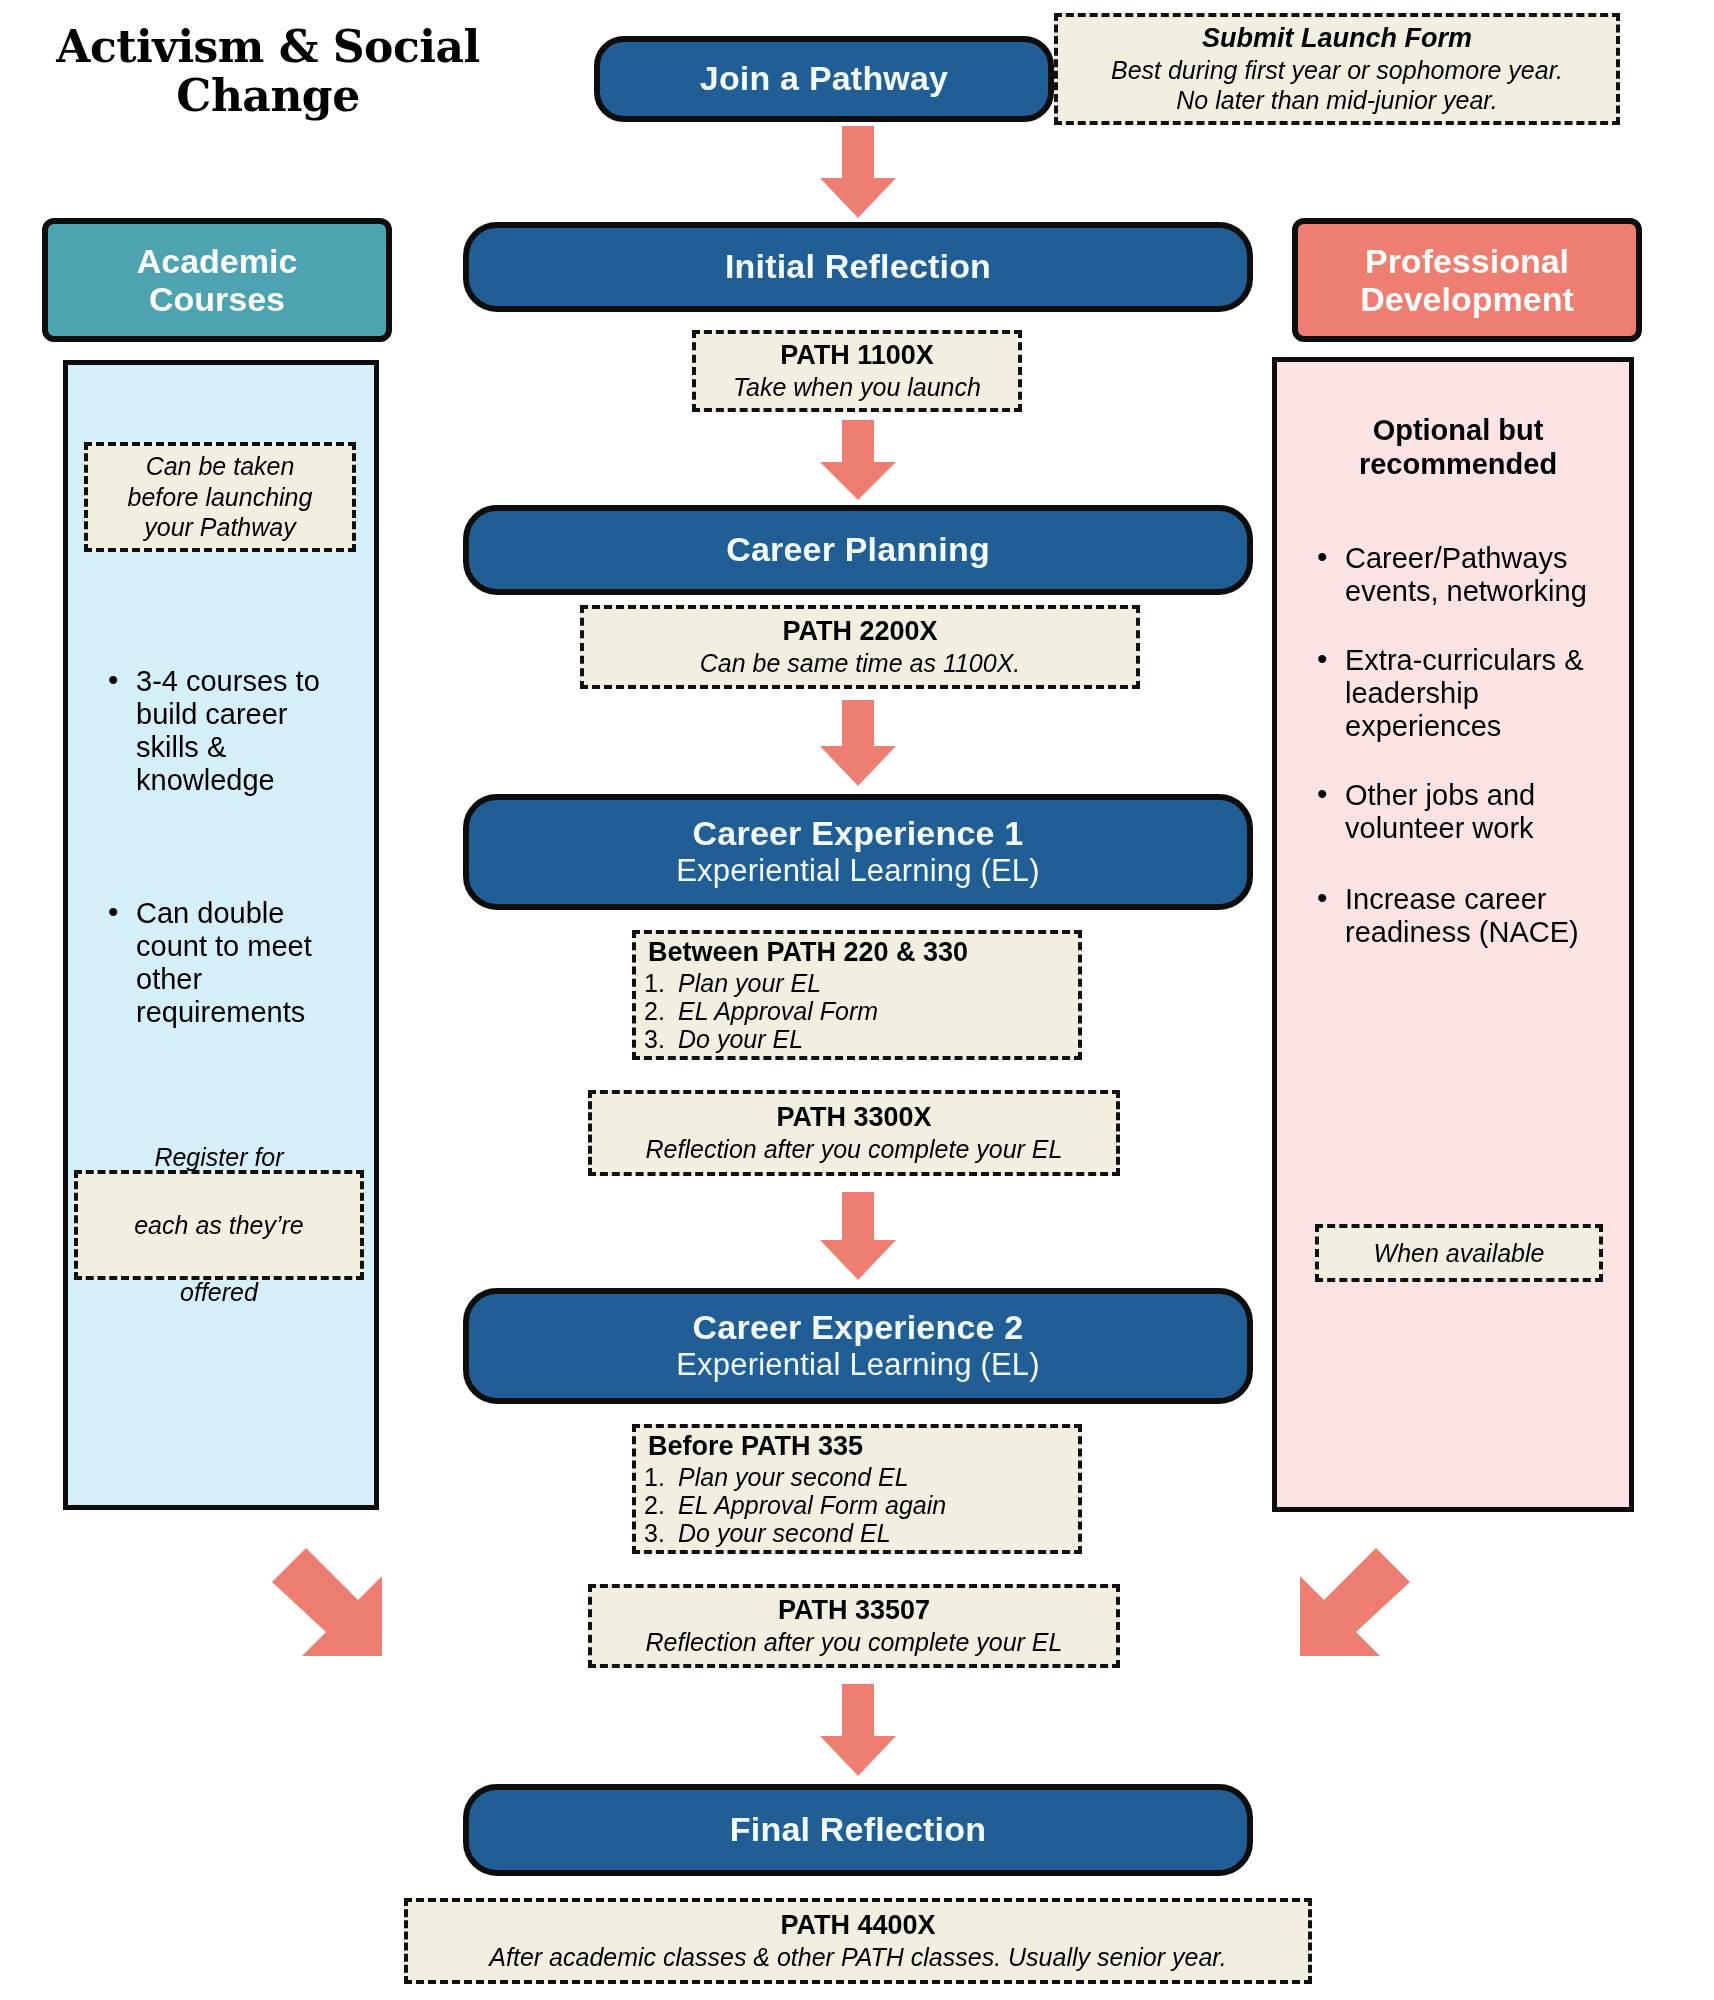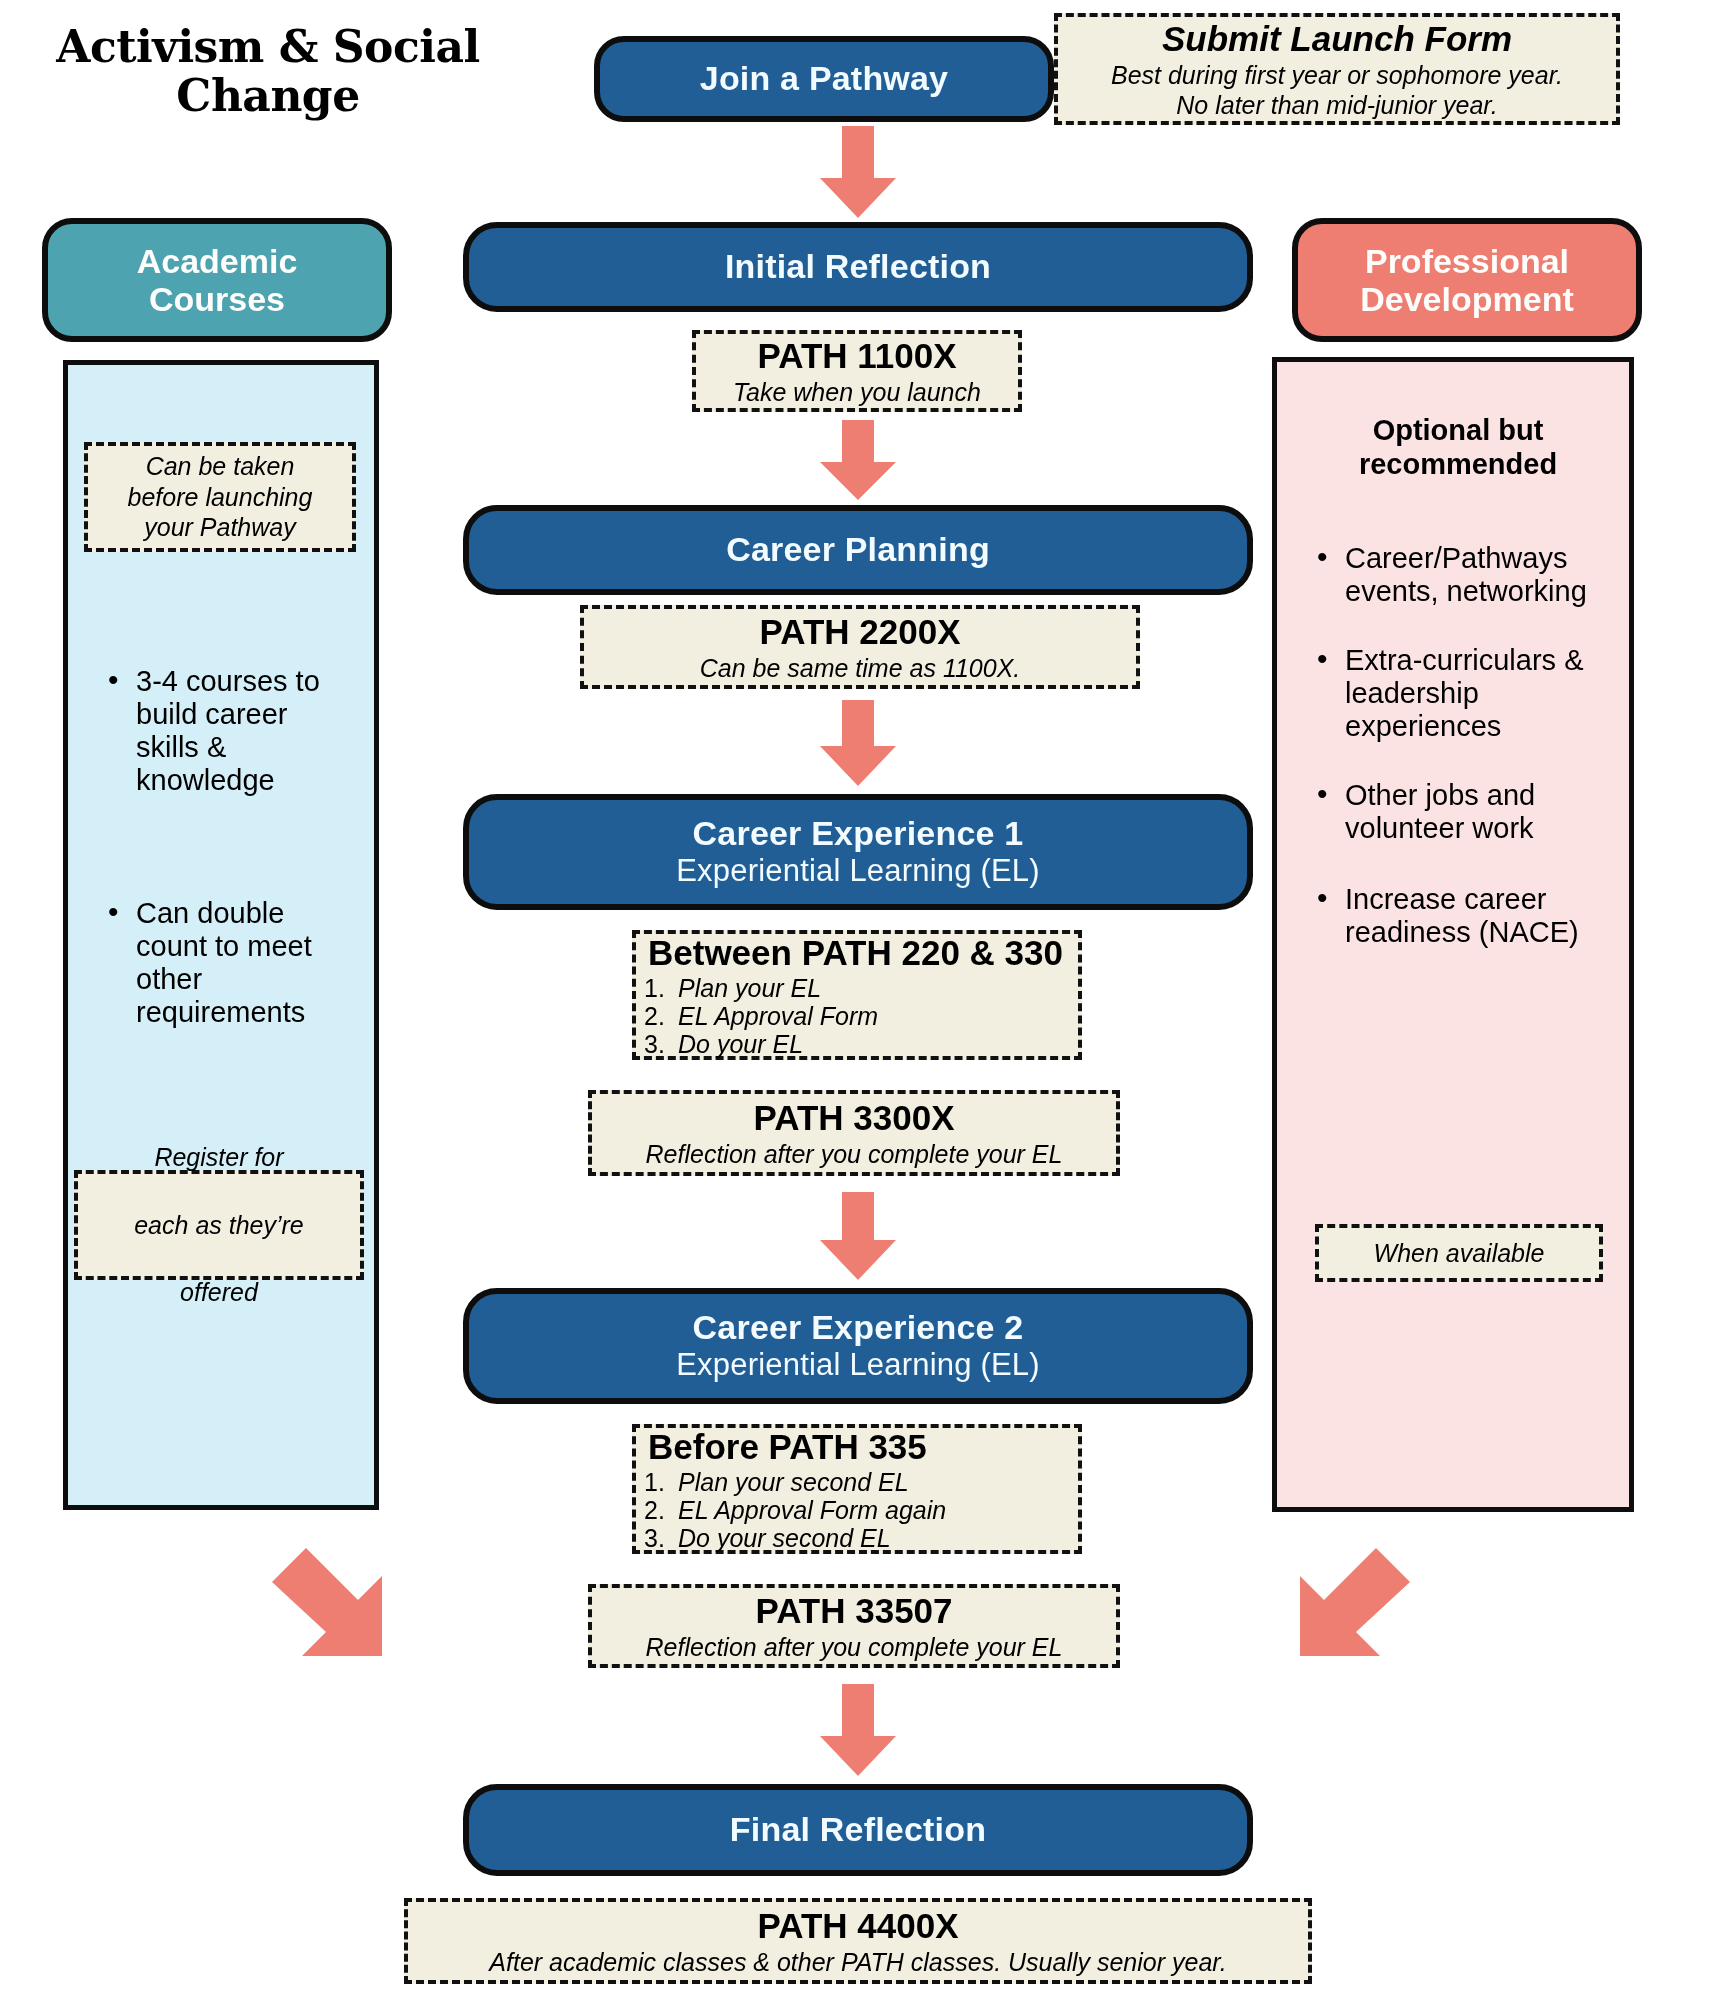--- a/index.html
+++ b/index.html
@@ -64,21 +64,21 @@
     background:#f2eee0;
     border:4px dashed #111;
     text-align:center;
     padding:6px 10px;
     display:flex;
     flex-direction:column;
     justify-content:center;
   }
   .callout .ctitle{
     font-weight:bold;
-    font-size:35px;
+    font-size:27px;
     line-height:1.18;
   }
   .callout .ctitle.italic{ font-style:italic; }
   .callout .csub{
     font-style:italic;
     font-size:25px;
     line-height:1.2;
   }
   .callout .cplain{
     font-style:italic;
@@ -103,21 +103,21 @@
     font-style:normal;
   }
   .callout.lefttitle{ text-align:left; }
   .callout.lefttitle .ctitle{ text-align:left; padding-left:4px; }
 
   
   .colhead{
     position:absolute;
     box-sizing:border-box;
     border:6px solid #0d0d0d;
-    border-radius:30px;
+    border-radius:12px;
     display:flex;
     align-items:center;
     justify-content:center;
     text-align:center;
     color:#fdfdfb;
     font-weight:bold;
     font-size:34px;
     line-height:1.12;
     z-index:3;
   }

